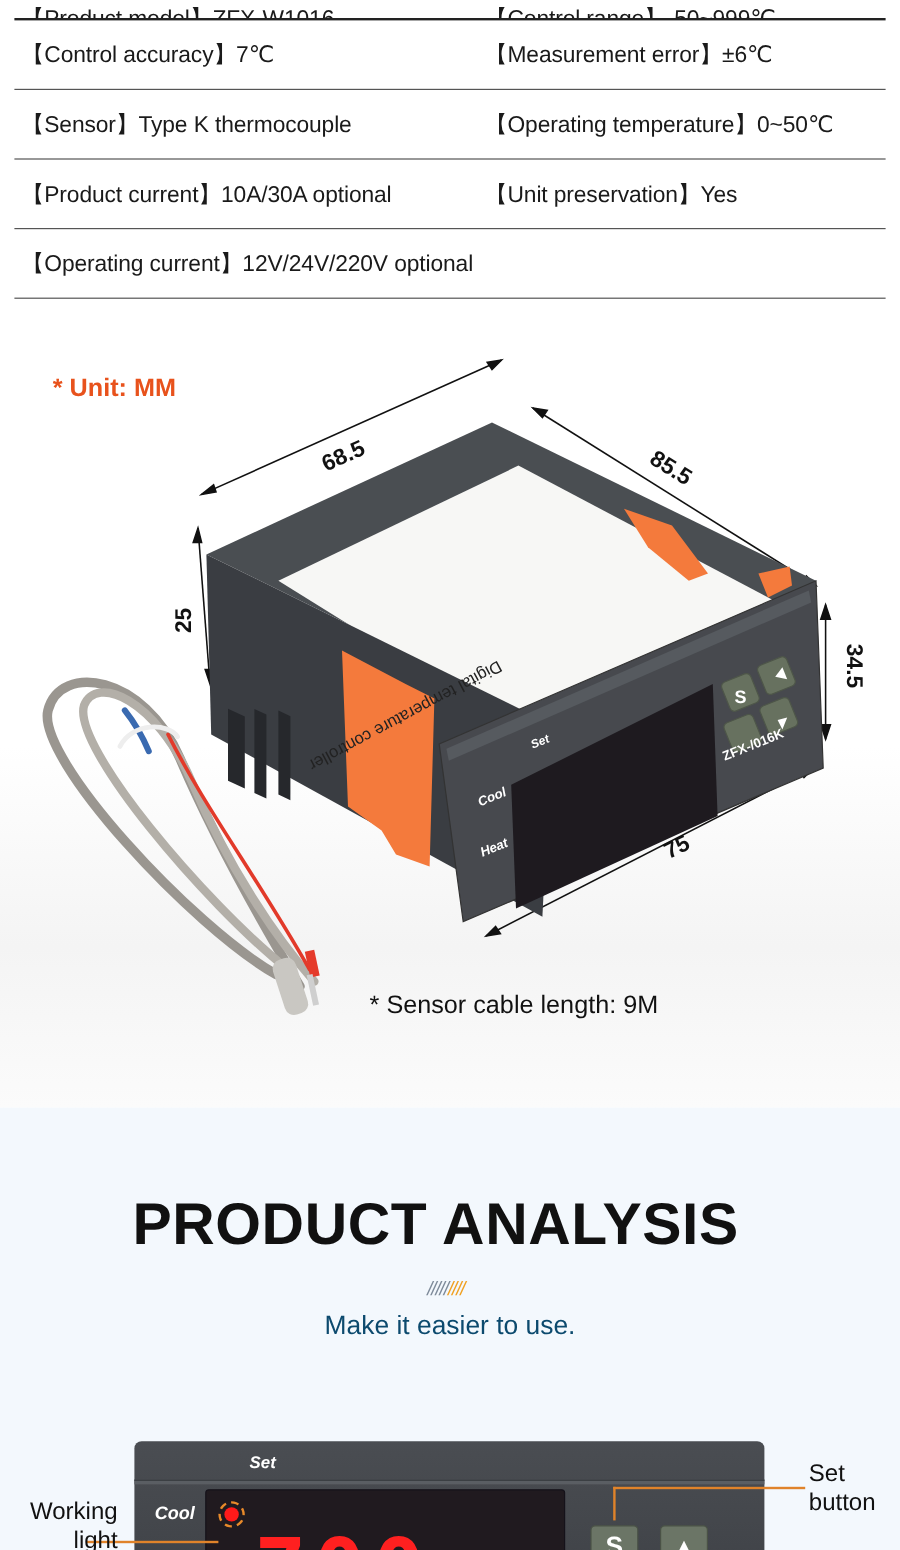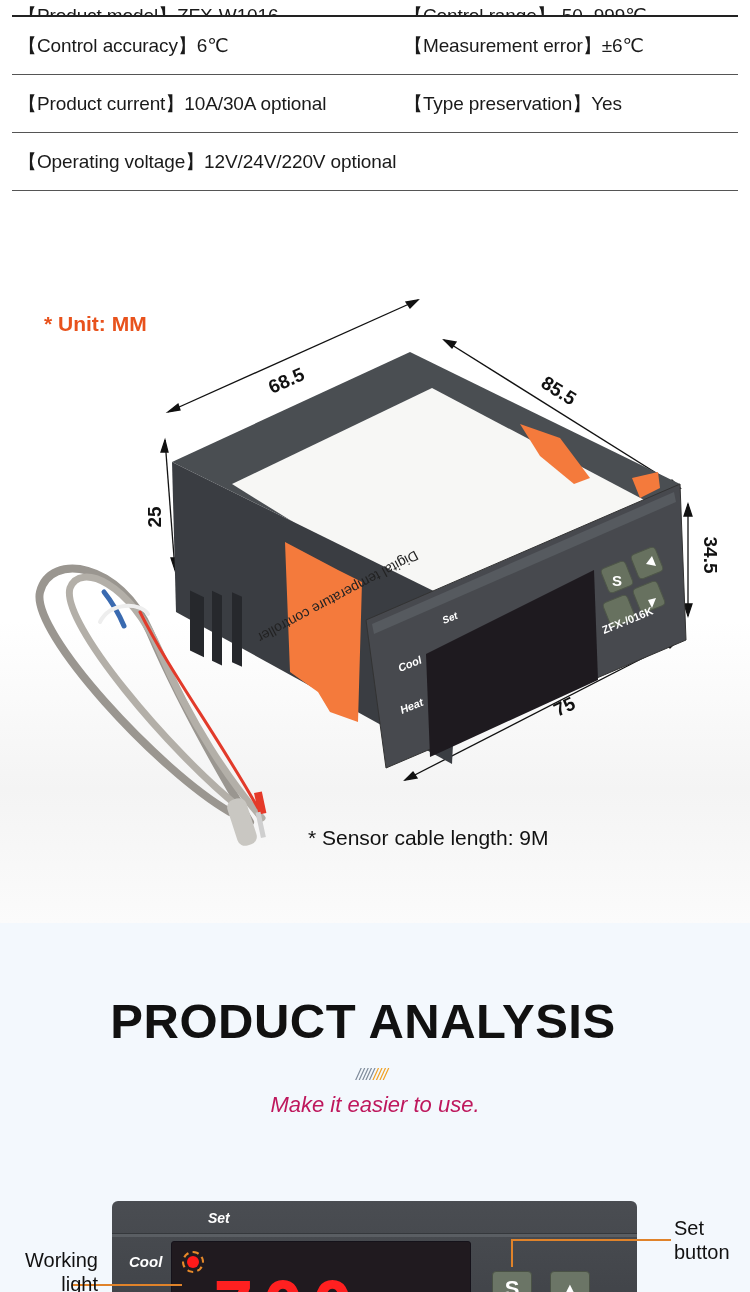--- a/index.html
+++ b/index.html
@@ -22,21 +22,21 @@
     .cable-note { position: absolute; left: 308px; top: 574px; font-size: 21px; color: #111; }
     .dim { position: absolute; font-size: 19px; font-weight: bold; color: #111; }
     svg.device { position: absolute; left: 0; top: 0; }
 
     
     .analysis { position: absolute; left: 0; top: 923px; width: 750px; height: 369px; background: #f3f8fd; overflow: hidden; }
     .analysis-title { position: absolute; left: 0; width: 726px; top: 70px; text-align: center; font-size: 49px; font-weight: bold; color: #111; letter-spacing: 0.5px; }
     .stripes { position: absolute; left: 356px; top: 143px; font-size: 16px; font-style: italic; letter-spacing: -1px; }
     .stripes .g { color: #7d8a99; }
     .stripes .o { color: #f0a020; }
-    .analysis-sub { position: absolute; left: 0; width: 750px; top: 169px; text-align: center; font-size: 22px; font-style: italic; color: #be185d; }
+    .analysis-sub { position: absolute; left: 0; width: 750px; top: 169px; text-align: center; font-size: 22px; color: #0c4a6e; }
 
     .panel { position: absolute; left: 112px; top: 278px; width: 525px; height: 120px; background: linear-gradient(180deg,#4a4d52 0%,#3f4247 100%); border-radius: 6px 6px 0 0; }
     .panel-strip { position: absolute; left: 0; top: 32px; width: 525px; height: 4px; background: #5a5e63; border-top: 1px solid #35383c; }
     .panel-set { position: absolute; left: 96px; top: 9px; color: #fff; font-size: 14px; font-style: italic; font-weight: bold; }
     .panel-cool { position: absolute; left: 17px; top: 52px; color: #fff; font-size: 15px; font-style: italic; font-weight: bold; }
     .display { position: absolute; left: 59px; top: 40px; width: 300px; height: 80px; background: #201a1f; border-radius: 3px; border: 1px solid #15121a; }
     .led { position: absolute; left: 75px; top: 89px; width: 12px; height: 12px; border-radius: 50%; background: #ff1a1a; }
     .led-ring { position: absolute; left: 70px; top: 84px; width: 22px; height: 22px; border-radius: 50%; border: 2px dashed #e88a2a; }
     .btn-s, .btn-up { position: absolute; top: 93px; width: 40px; height: 40px; background: #6b7566; border-radius: 4px; border: 1px solid #4a5246; color: #fff; font-weight: bold; font-size: 22px; text-align: center; line-height: 34px; }
     .btn-s { left: 380px; }
@@ -47,29 +47,33 @@
   </style>
 </head>
 <body>
 
 <div class="specs">
   <div class="spec-row cut">
     <span class="spec-cell left">【Product model】ZFX-W1016</span>
     <span class="spec-cell right">【Control range】-50~999℃</span>
   </div>
   <div class="spec-row">
-    <span class="spec-cell left">【Control accuracy】6℃</span>
+    <span class="spec-cell left">【Control accuracy】7℃</span>
     <span class="spec-cell right">【Measurement error】±6℃</span>
   </div>
   <div class="spec-row">
-    <span class="spec-cell left">【Product current】10A/30A optional</span>
-    <span class="spec-cell right">【Type preservation】Yes</span>
+    <span class="spec-cell left">【Sensor】Type K thermocouple</span>
+    <span class="spec-cell right">【Operating temperature】0~50℃</span>
   </div>
   <div class="spec-row">
-    <span class="spec-cell left">【Operating voltage】12V/24V/220V optional</span>
+    <span class="spec-cell left">【Product current】10A/30A optional</span>
+    <span class="spec-cell right">【Unit preservation】Yes</span>
+  </div>
+  <div class="spec-row">
+    <span class="spec-cell left">【Operating current】12V/24V/220V optional</span>
   </div>
 </div>
 
 <div class="photo">
   <div class="unit-note">* Unit: MM</div>
 
   <svg class="device" width="750" height="671" viewBox="0 0 750 671">
 
     <g stroke="#111" stroke-width="1.3" fill="#111">
       <line x1="168" y1="160" x2="418" y2="48"></line>

